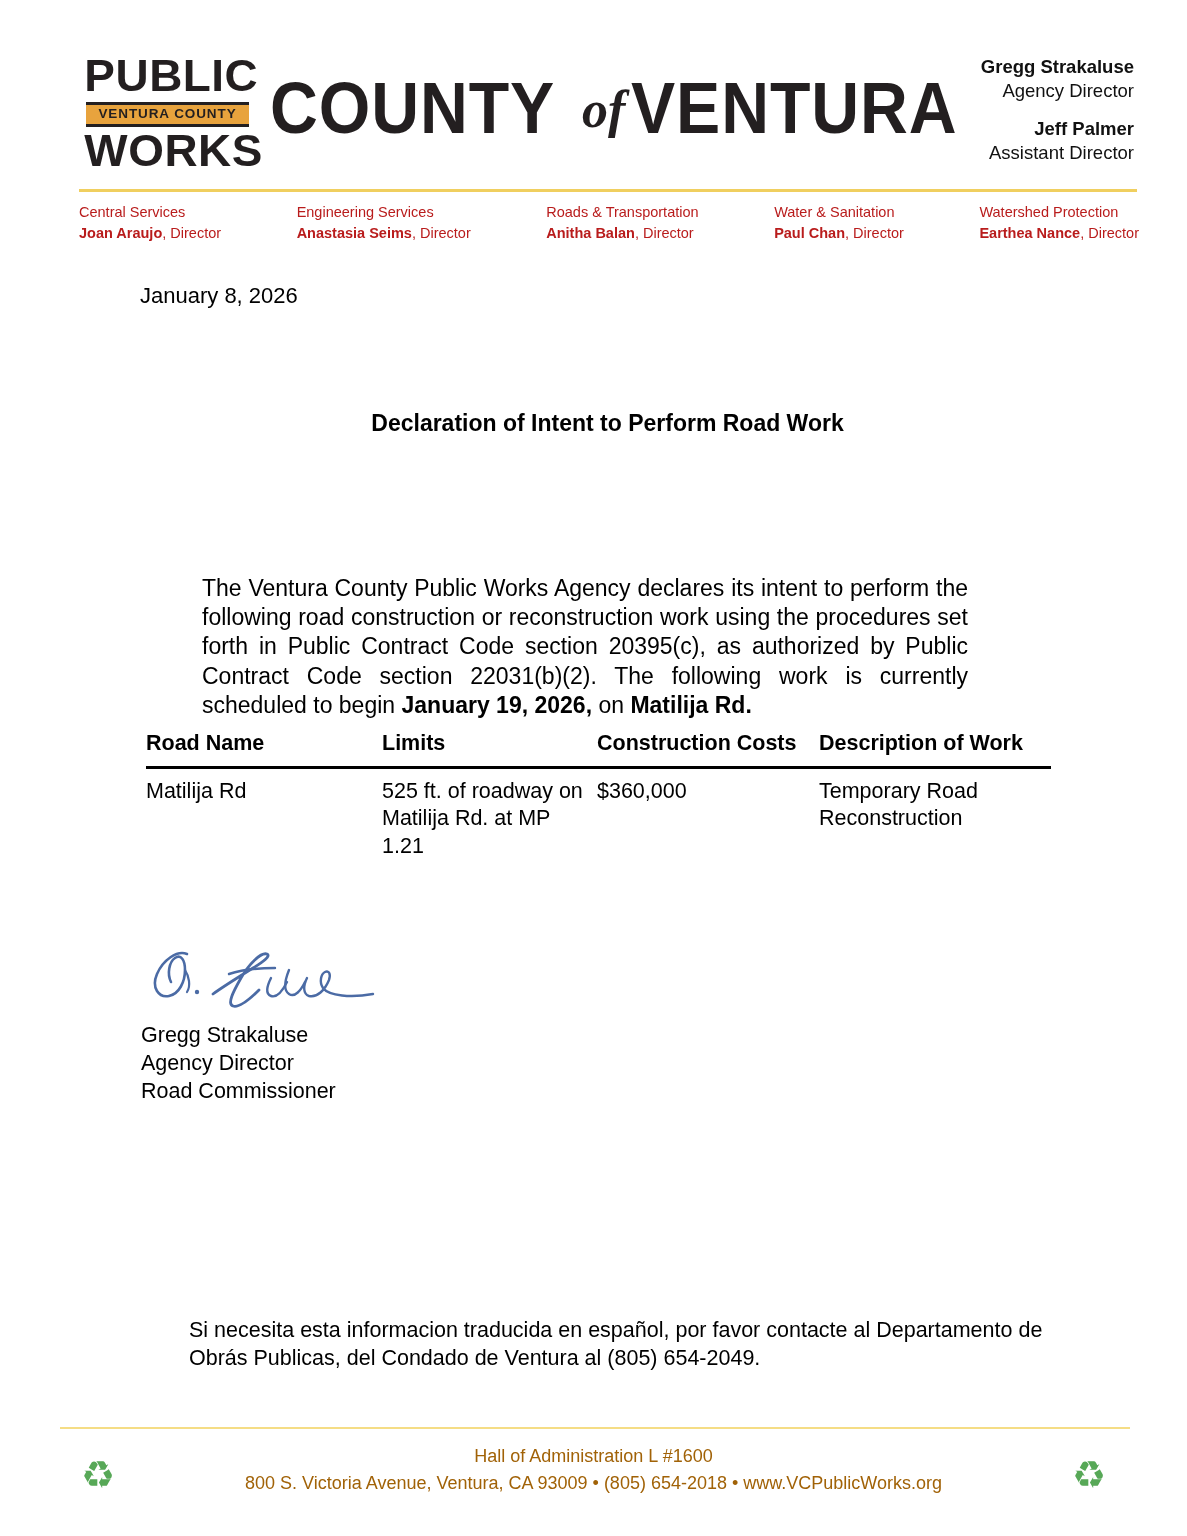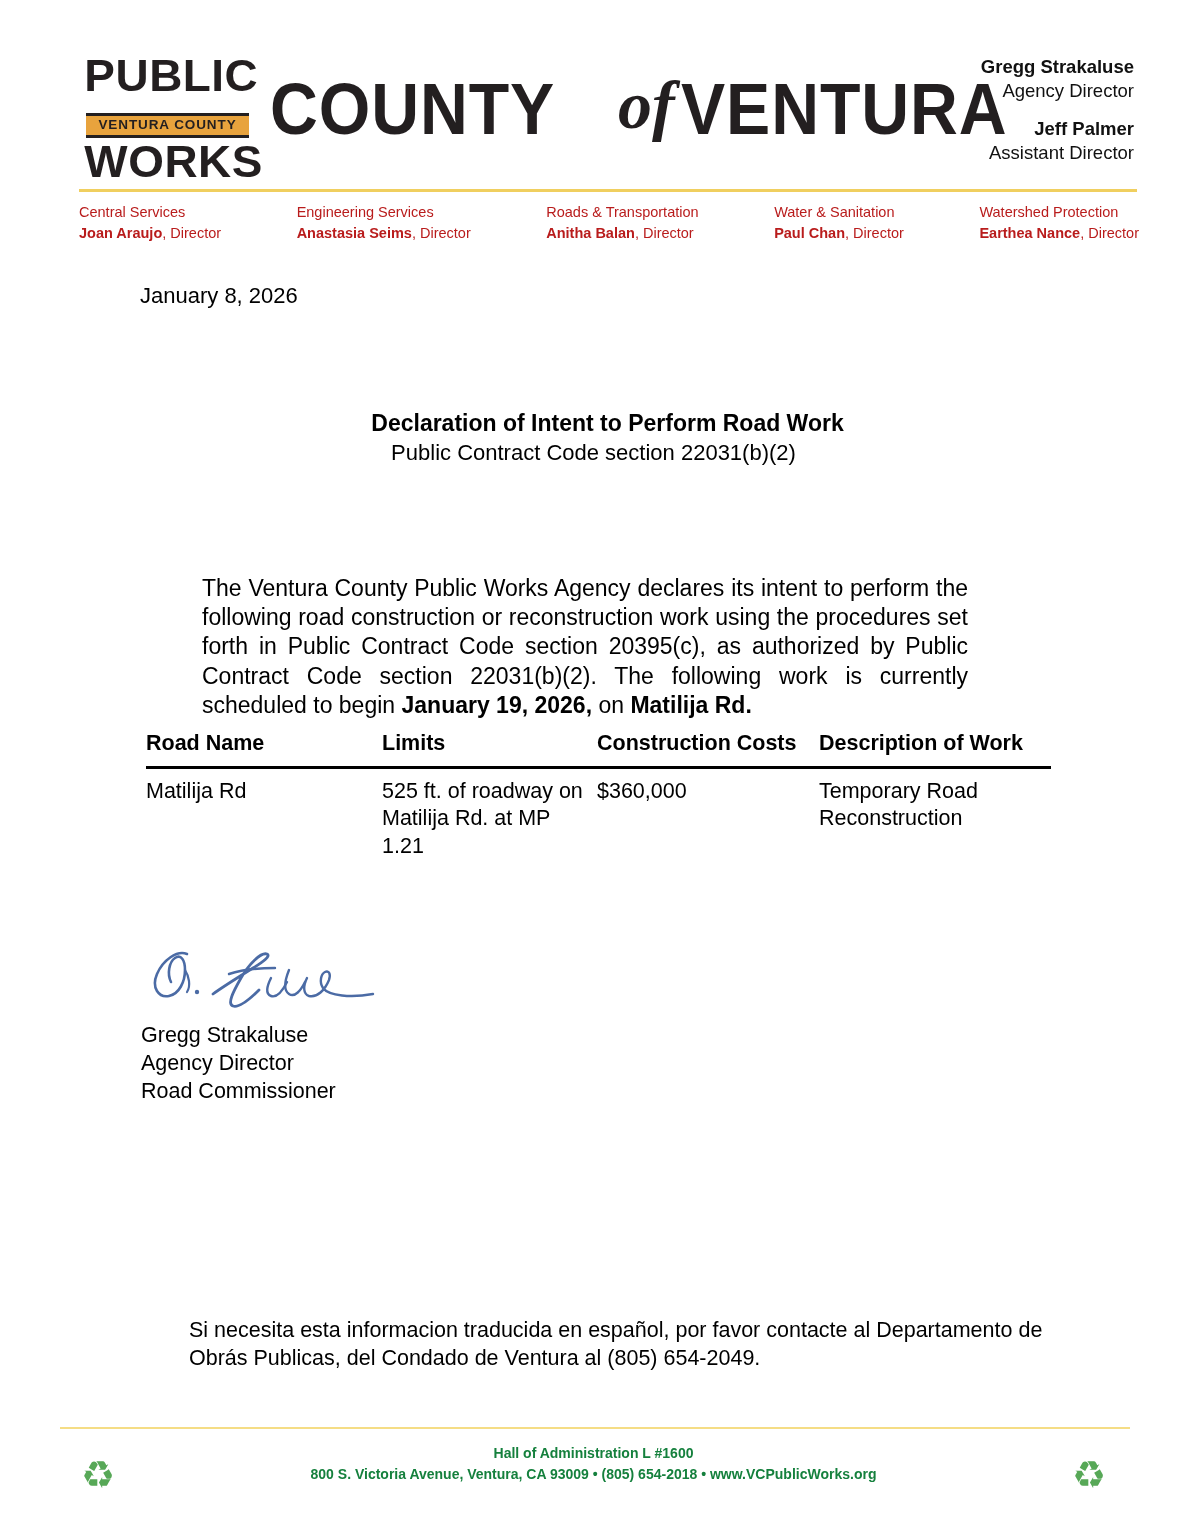--- a/index.html
+++ b/index.html
@@ -43,21 +43,21 @@
     color: #231f20;
     display: block;
     transform: scaleX(1.02);
     line-height: 0.92;
   }
   .logo-bar {
     display: block;
     background: #e8a33d;
     border-top: 3px solid #231f20;
     border-bottom: 3px solid #231f20;
-    margin: 17px 0 3px 0;
+    margin: 6px 0 3px 0;
     padding: 1px 0 2px 0;
   }
   .logo-bar-text {
     font-family: "Liberation Sans", sans-serif;
     font-weight: bold;
     font-size: 13.5px;
     letter-spacing: 0.9px;
     color: #231f20;
     display: block;
     line-height: 1.15;
@@ -77,26 +77,25 @@
     letter-spacing: 1px;
     display: inline-block;
     transform: scaleX(0.92);
     transform-origin: left center;
     line-height: 1;
   }
   .county-title .ct-of {
     font-family: "Liberation Serif", serif;
     font-style: italic;
     font-weight: bold;
-    font-size: 68px;
+    font-size: 52px;
     display: inline-block;
     padding: 0 6px 0 2px;
     position: relative;
     top: -6px;
-    margin-left: 36px;
   }
 
   .exec-block {
     position: absolute;
     right: 53px;
     top: 55px;
     text-align: right;
     line-height: 1.28;
   }
   .exec-name {
@@ -257,24 +256,23 @@
     top: 1443px;
     width: 1187px;
     height: 80px;
   }
   .footer-text {
     position: absolute;
     left: 0;
     top: 0;
     width: 1187px;
     text-align: center;
-    font-size: 14px;
+    font-size: 18px;
     line-height: 1.5;
-    color: #15803d;
-    font-weight: bold;
+    color: #a16207;
   }
   .recycle {
     position: absolute;
     top: 10px;
     width: 44px;
     height: 44px;
     color: #57a857;
     font-size: 38px;
     line-height: 44px;
     text-align: center;
@@ -332,21 +330,20 @@
         <div class="div-name">Watershed Protection</div>
         <div><span class="div-dir-name">Earthea Nance</span><span class="div-dir-title">, Director</span></div>
       </div>
     </div>
   </div>
 
   <div class="doc-date">January 8, 2026</div>
 
   <div class="title-block">
     <div class="doc-title">Declaration of Intent to Perform Road Work</div>
-    <div class="doc-subtitle">Public Contract Code section 22031(b)(2)</div>
   </div>
 
   <div class="body-par"><span>The Ventura County Public Works Agency declares its intent to perform the following road construction or reconstruction work using the procedures set forth in Public Contract Code section 20395(c), as authorized by Public Contract Code section 22031(b)(2). The following work is currently scheduled to begin </span><b>January 19, 2026,</b><span> on </span><b>Matilija Rd.</b></div>
 
   <div class="work-table">
     <table>
       <colgroup>
         <col class="col-road">
           <col class="col-limit">
           <col class="col-cost">

